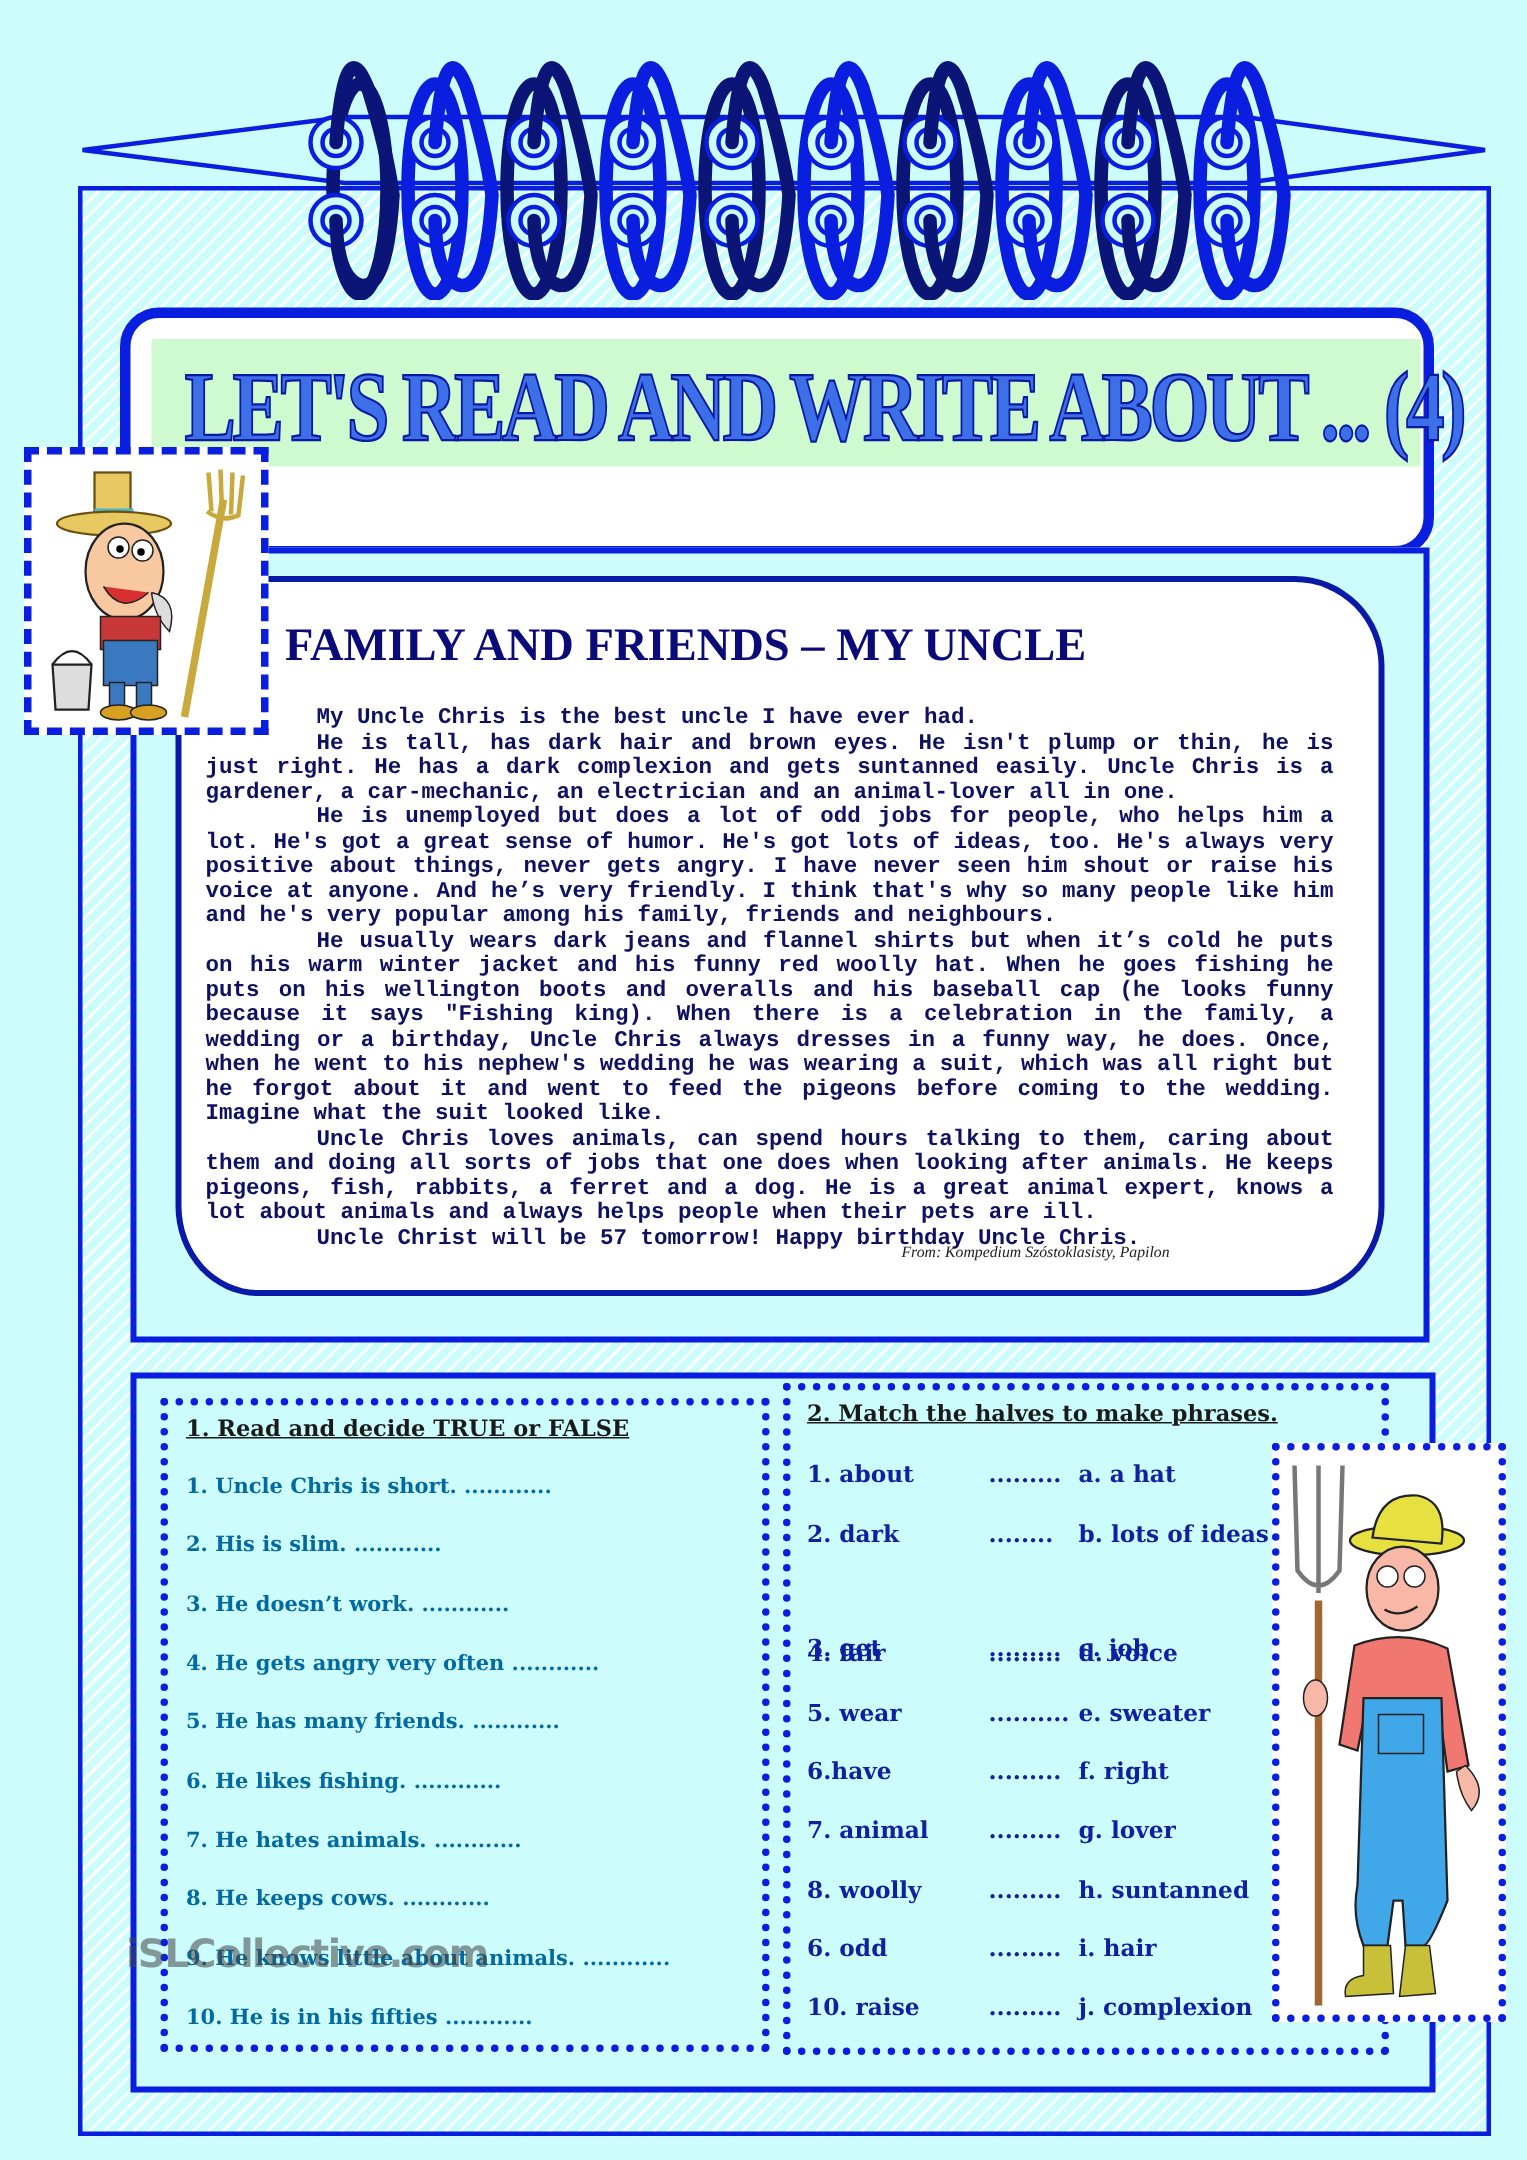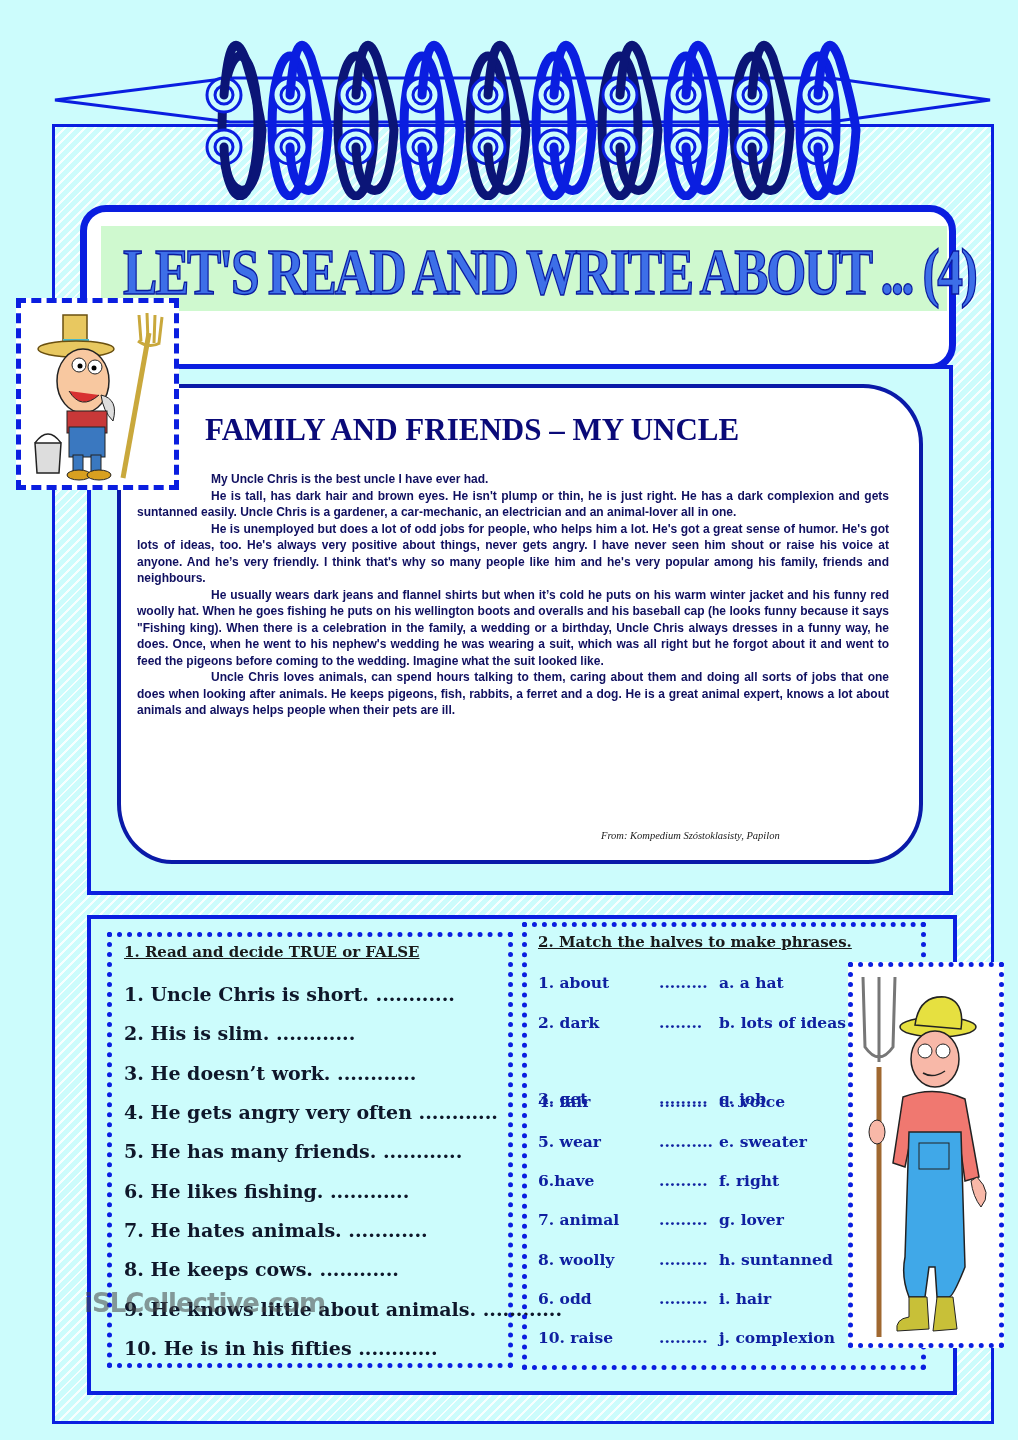--- a/index.html
+++ b/index.html
@@ -48,26 +48,26 @@
     border: 4px solid #0a1ee0; background: #ccfcfc;
   }
   .reading-card {
     position: absolute; left: 117px; top: 384px; width: 806px; height: 480px;
     background: #fff; border: 4px solid #0a1aa8;
     border-radius: 40px 60px 55px 55px / 40px 60px 60px 60px;
   }
   .reading-title {
     position: absolute; left: 190px; top: 412px;
     font-family: "Liberation Serif", "DejaVu Serif", serif; font-weight: bold;
-    font-size: 31px; color: #0a0a78; white-space: nowrap; margin-left: 15px;
+    font-size: 31px; color: #0a0a78; white-space: nowrap;
   }
   .reading-body {
     position: absolute; left: 137px; top: 471px; width: 752px;
-    font-family: Liberation Sans, sans-serif;
-    font-weight: bold; font-size: 12px; line-height: 16.5px;
+    font-family: Liberation Mono, monospace;
+    font-weight: bold; font-size: 15px; line-height: 16.5px;
     color: #101060; text-align: justify;
   }
   .reading-body p { text-indent: 74px; }
   .source {
     position: absolute; left: 601px; top: 830px;
     font-family: "Liberation Serif", "DejaVu Serif", serif; font-style: italic;
     font-size: 10.5px; color: #202020; white-space: nowrap;
   }
   
   .clip1 {
@@ -88,21 +88,21 @@
     border: 5px dotted #0a1ee0;
   }
   .ex-heading {
     font-family: "DejaVu Serif", "Liberation Serif", serif; font-weight: bold;
     font-size: 15px; color: #1a1a1a; text-decoration: underline;
     position: absolute; white-space: nowrap;
   }
   .tf-item {
     position: absolute; left: 124px;
     font-family: "DejaVu Serif", "Liberation Serif", serif; font-weight: bold;
-    font-size: 19px; color: #0f172a; white-space: nowrap;
+    font-size: 14px; color: #0369a1; white-space: nowrap;
   }
   .match-row { position: absolute; left: 538px; width: 320px; height: 22px;
     font-family: "DejaVu Serif", "Liberation Serif", serif; font-weight: bold;
     font-size: 15.5px; color: #1020a0; white-space: nowrap; }
   .match-row .l { position: absolute; left: 0; }
   .match-row .d { position: absolute; left: 121px; }
   .match-row .r { position: absolute; left: 181px; }
   .watermark {
     position: absolute; left: 84px; top: 1288px;
     font-family: "DejaVu Sans", "Liberation Sans", sans-serif; font-weight: bold;
@@ -199,20 +199,21 @@
 
 <div class="reading-frame"></div>
 <div class="reading-card"></div>
 <div class="reading-title">FAMILY AND FRIENDS – MY UNCLE</div>
 <div class="reading-body">
   <p>My Uncle Chris is the best uncle I have ever had.</p>
   <p>He is tall, has dark hair and brown eyes. He isn't plump or thin, he is just right. He has a dark complexion and gets suntanned easily. Uncle Chris is a gardener, a car-mechanic, an electrician and an animal-lover all in one.</p>
   <p>He is unemployed but does a lot of odd jobs for people, who  helps him a lot. He's got a great sense of humor. He's got lots of ideas, too. He's always very positive about things, never gets angry. I have never seen him shout or raise his voice at anyone.  And he’s very friendly. I think that's why so many people like him and he's very popular among his family, friends and neighbours.</p>
   <p>He usually wears dark jeans and flannel shirts but when it’s cold he puts on his warm winter jacket and his funny red woolly hat.  When he goes fishing he puts on his wellington boots and overalls and his baseball cap (he looks funny because it says "Fishing king). When there is a celebration in the family, a wedding or a birthday, Uncle Chris always dresses in a funny way, he does. Once, when he went to his nephew's wedding he was wearing a suit, which was all right but he forgot about it and went to feed the pigeons before coming to the wedding. Imagine what the suit looked like.</p>
   <p>Uncle Chris loves animals, can spend hours talking to them, caring  about them and doing all sorts of jobs that one does when looking after animals. He keeps pigeons, fish, rabbits, a ferret and a dog. He is a great animal expert, knows a lot about animals and always helps people when their pets are ill.</p>
+  <p>Uncle Christ will be 57 tomorrow! Happy  birthday Uncle Chris.</p>
 </div>
 <div class="source">From: Kompedium Szóstoklasisty, Papilon</div>
 
 <div class="clip1">
   <svg width="153" height="182" viewBox="0 0 153 182">
 
     <line x1="128" y1="30" x2="102" y2="175" stroke="#c9a83c" stroke-width="5"></line>
     <path d="M118,12 L120,38 M126,10 L127,38 M134,12 L133,40 M141,14 L138,40 M117,38 Q128,46 139,40" stroke="#c9a83c" stroke-width="3" fill="none"></path>
 
     <rect x="42" y="12" width="24" height="30" fill="#e8c860" stroke="#6a5010" stroke-width="1.5"></rect>

